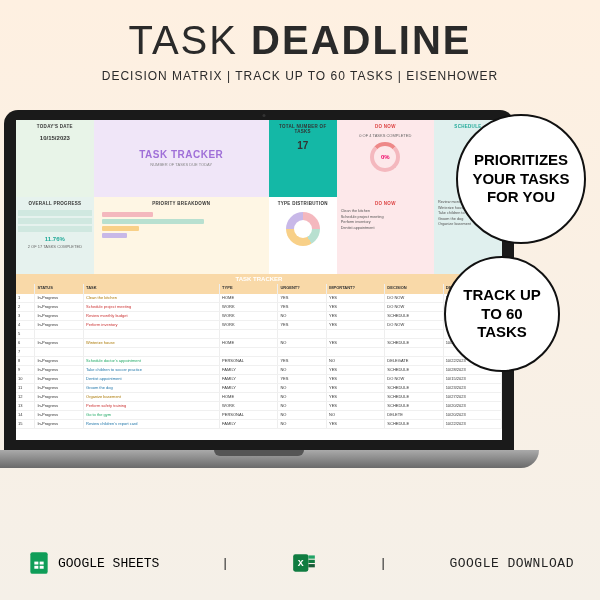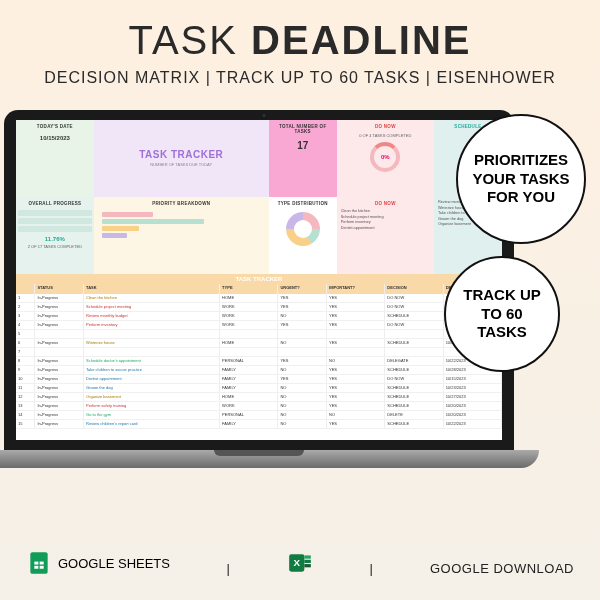--- a/index.html
+++ b/index.html
@@ -2,39 +2,39 @@
 <html><head>
 <meta charset="utf-8">
 <style>
   * { box-sizing: border-box; margin: 0; padding: 0; }
   body { width: 600px; height: 600px; background: linear-gradient(#fef0e1, #f5f0e8); font-family: Arial, sans-serif; overflow: hidden; position: relative; }
   
   .title-block { text-align: center; padding: 18px 0 8px; }
   .main-title { font-size: 40px; letter-spacing: 2px; color: #2a2a2a; }
   .main-title .light { font-weight: 300; }
   .main-title .bold { font-weight: 700; }
-  .subtitle { font-size: 16px; letter-spacing: 1px; color: #2a2a2a; margin-top: 6px; font-weight: 500; }
+  .subtitle { font-size: 12px; letter-spacing: 1px; color: #2a2a2a; margin-top: 6px; font-weight: 500; }
   
   
   .laptop-wrap { position: absolute; left: 4px; top: 110px; width: 520px; }
   .screen-bezel { background: #1a1a1a; border-radius: 14px 14px 0 0; padding: 10px 12px; width: 510px; height: 340px; }
   .screen { background: #fff; width: 100%; height: 100%; font-size: 5px; color: #333; position: relative; overflow: hidden; }
   .laptop-base { width: 560px; height: 18px; background: linear-gradient(#aaa, #6a6a6a); border-radius: 0 0 26px 26px; margin-left: -25px; position: relative; }
   .laptop-base::before { content: ''; position: absolute; top: 0; left: 50%; transform: translateX(-50%); width: 90px; height: 6px; background: #555; border-radius: 0 0 6px 6px; }
   .camera { position: absolute; top: 4px; left: 50%; transform: translateX(-50%); width: 3px; height: 3px; background: #333; border-radius: 50%; }
 
   
   .top-row { display: flex; height: 24%; }
   .cell { padding: 2px 3px; }
   .hdr { font-weight: 700; font-size: 4.5px; letter-spacing: 0.3px; text-align: center; padding: 2px; }
   .today { width: 16%; background: #e8f4e8; }
   .tracker-title { width: 36%; background: #f0e6f8; display: flex; flex-direction: column; align-items: center; justify-content: center; }
   .tracker-title-txt { font-size: 10px; color: #a070d8; font-weight: 700; letter-spacing: 0.5px; }
   .tracker-sub { font-size: 4px; color: #888; margin-top: 2px; }
-  .total-tasks { width: 14%; background: #f9a8d4; }
+  .total-tasks { width: 14%; background: #14b8a6; }
   .donow-top { width: 20%; background: #fde8ea; }
   .sched-top { width: 14%; background: #e0f0ee; }
   .bignum { font-size: 10px; font-weight: 700; text-align: center; margin-top: 4px; }
   .sub4 { font-size: 4px; text-align: center; color: #666; margin-top: 2px; }
   .arc { width: 30px; height: 30px; border-radius: 50%; border: 4px solid #f4b8be; border-top-color: #e88; margin: 4px auto; display: flex; align-items: center; justify-content: center; font-size: 6px; font-weight: 700; color: #e06; }
   
   .mid-row { display: flex; height: 24%; }
   .overall { width: 16%; background: #e6f2ee; padding: 2px; }
   .bar-slot { height: 6px; background: #d0e8e0; margin: 2px 0; position: relative; }
   .pct { font-size: 6px; font-weight: 700; color: #2a9; margin-top: 4px; text-align: center; }
@@ -55,21 +55,21 @@
   .table-title { background:#f9d9a8; color:#fff; text-align:center; font-size:6px; font-weight:700; padding:2px; }
   .trow { display:flex; height: 9px; font-size: 4px; border-bottom: 0.5px solid #f0f0f0; background:#fff; }
   .trow.work .c2{color:#c33}.trow.personal .c2{color:#2a6}.trow.family .c2{color:#27a}.trow.home .c2{color:#a70}
   
   
   .callout { position: absolute; background: #fff; border: 2px solid #111; border-radius: 50%; width: 130px; height: 130px; display: flex; align-items: center; justify-content: center; text-align: center; font-size: 15px; font-weight: 600; line-height: 1.25; padding: 10px; }
   .co1 { right: 14px; top: 114px; }
   .co2 { right: 40px; top: 256px; width: 116px; height: 116px; }
   
   
-  .footer { position: absolute; bottom: 24px; left: 0; right: 0; display: flex; align-items: flex-end; justify-content: space-between; padding: 0 26px; }
+  .footer { position: absolute; bottom: 24px; left: 0; right: 0; display: flex; align-items: center; justify-content: space-between; padding: 0 26px; font-family: Liberation Mono, monospace; }
   .brand { display: flex; align-items: center; gap: 6px; font-size: 13px; font-weight: 500; }
   .gsheets-icon, .excel-icon { width: 26px; height: 26px; }
   .footer-text { font-size: 13px; letter-spacing: 0.5px; color: #222; }
 </style>
 </head>
 <body>
 
 <div class="title-block">
   <div class="main-title">
     <span class="light">TASK</span>

